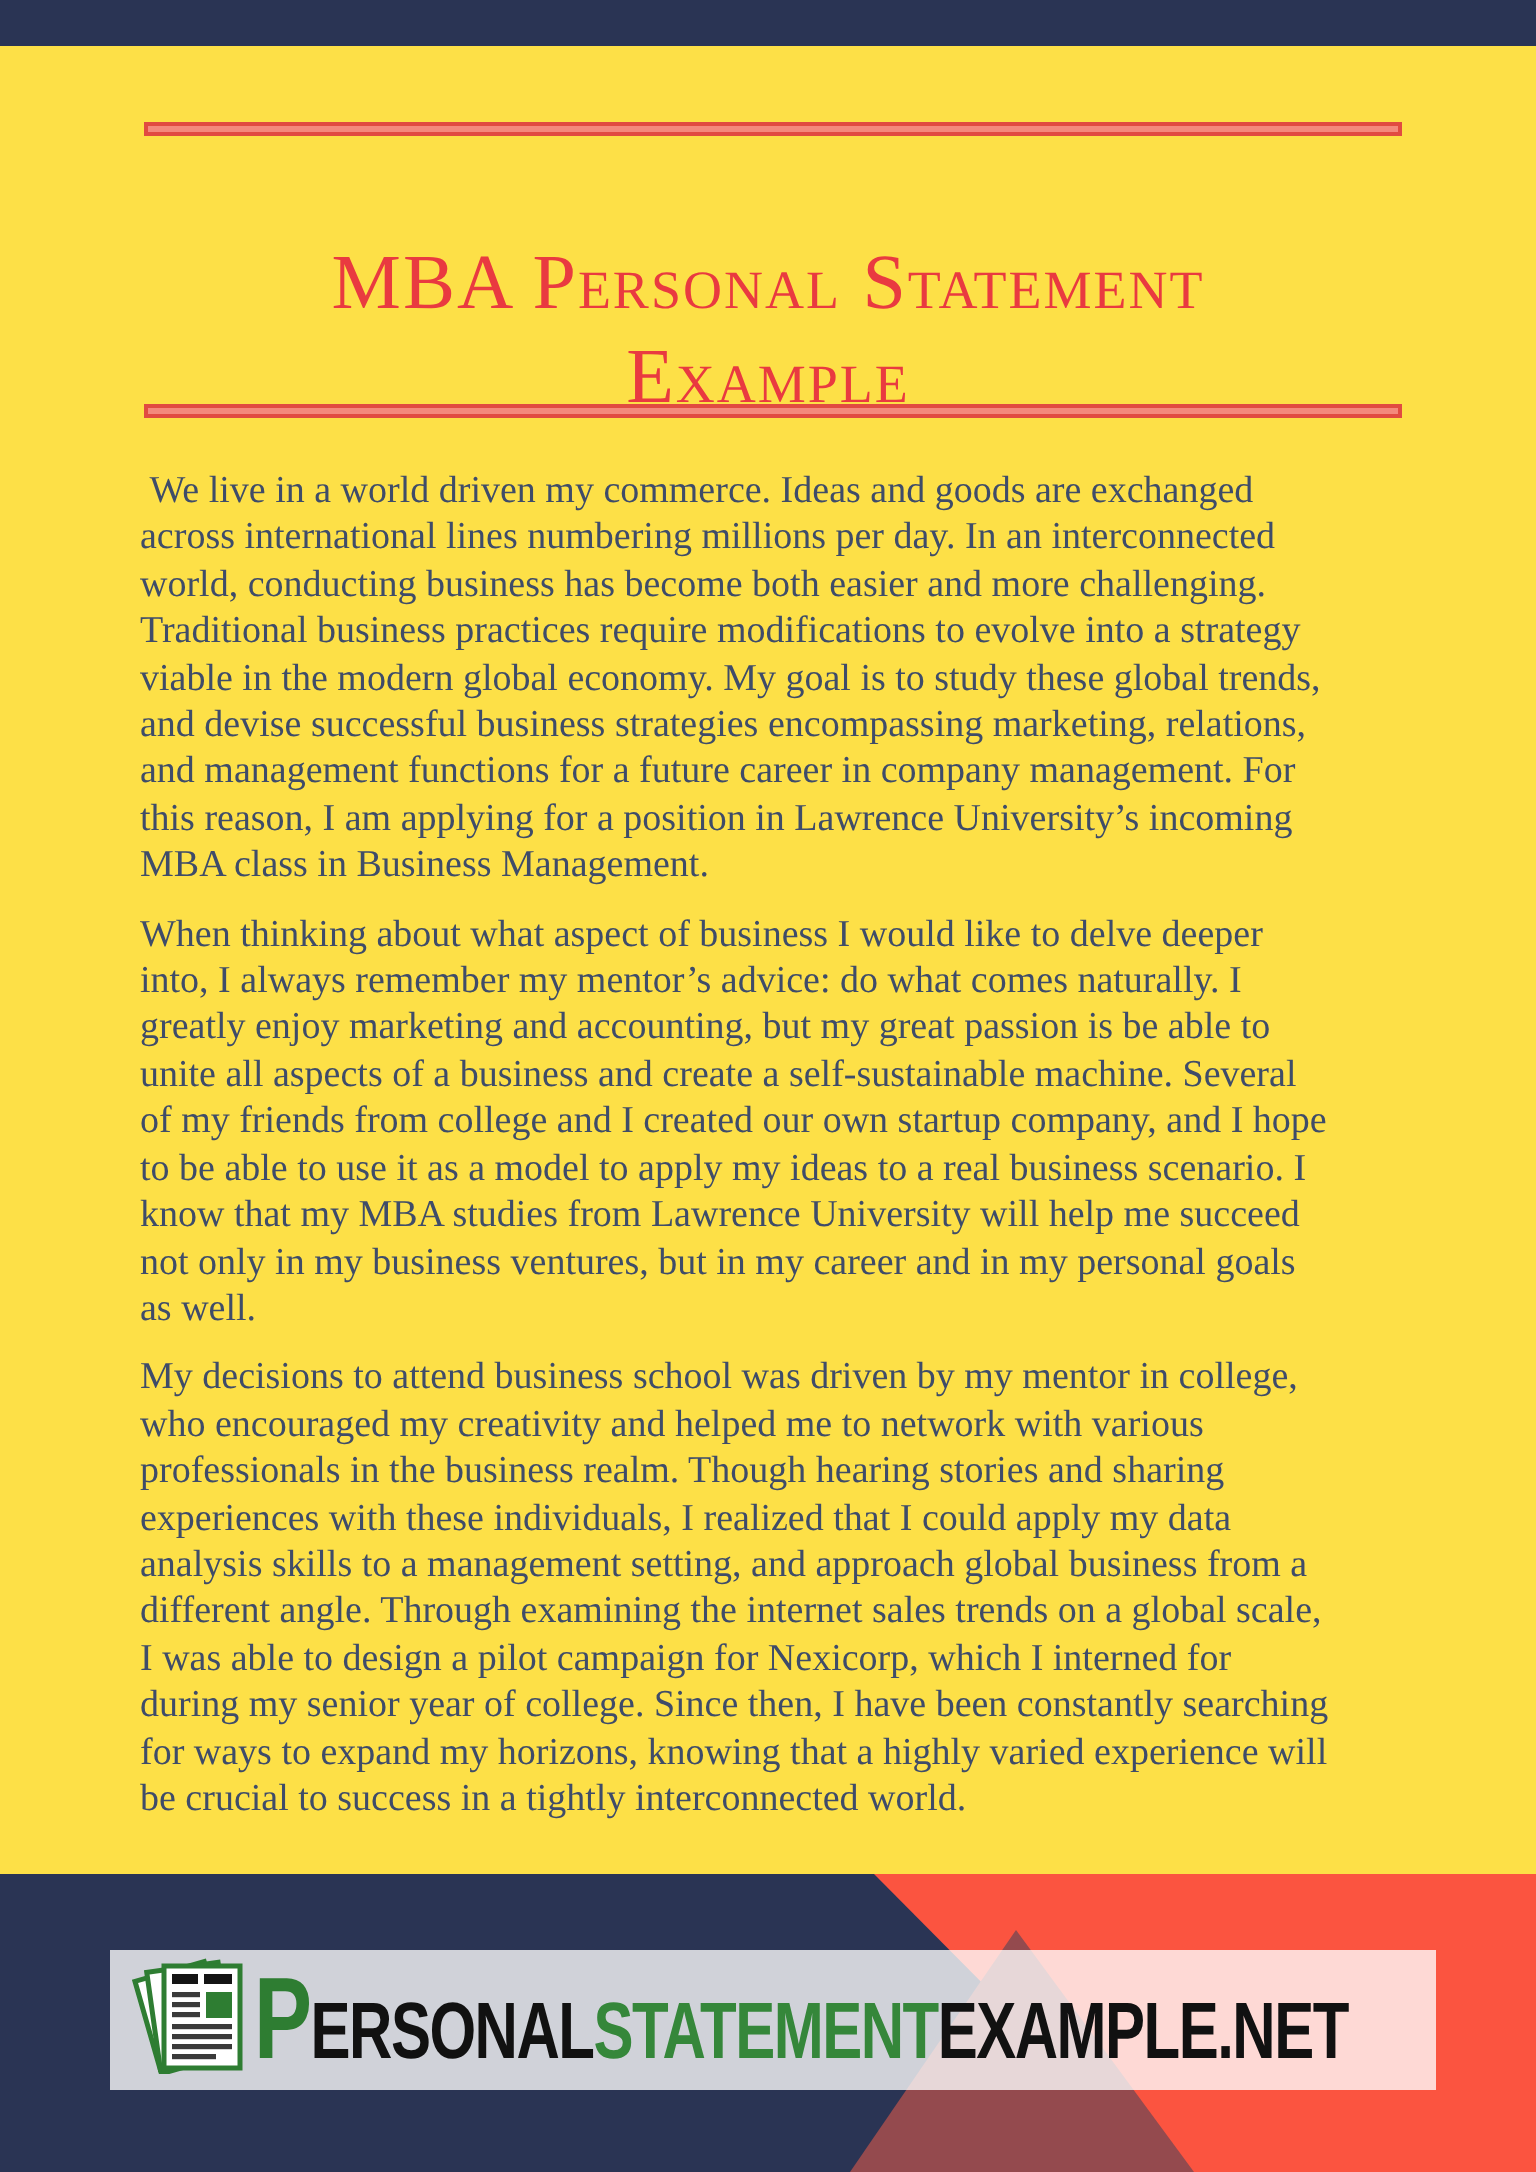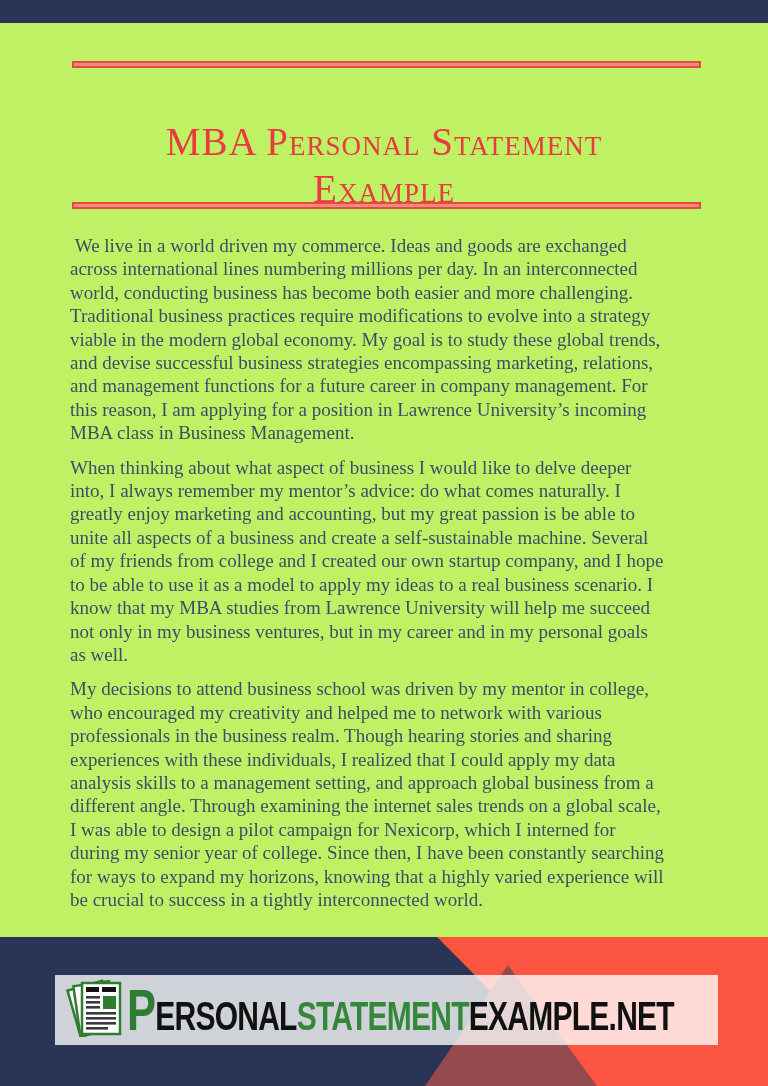--- a/index.html
+++ b/index.html
@@ -1,18 +1,18 @@
 <!DOCTYPE html>
 <html><head>
 <meta charset="utf-8">
 <style>
   html,body{margin:0;padding:0;background:#ffffff;}
   .page{
     position:relative;width:768px;height:1086px;overflow:hidden;
-    background:#bef264;font-family:"Liberation Serif",serif;
+    background:#fde047;font-family:"Liberation Serif",serif;
   }
   .top-bar{position:absolute;top:0;left:0;width:768px;height:23px;background:#2a3454;}
   .rule{
     position:absolute;left:72px;width:629px;height:7px;box-sizing:border-box;
     border:2px solid #e14b41;background:#f4897c;
   }
   .rule-top{top:61px;}
   .rule-bottom{top:202px;}
   .doc-title{
     position:absolute;top:92px;left:0;width:768px;

